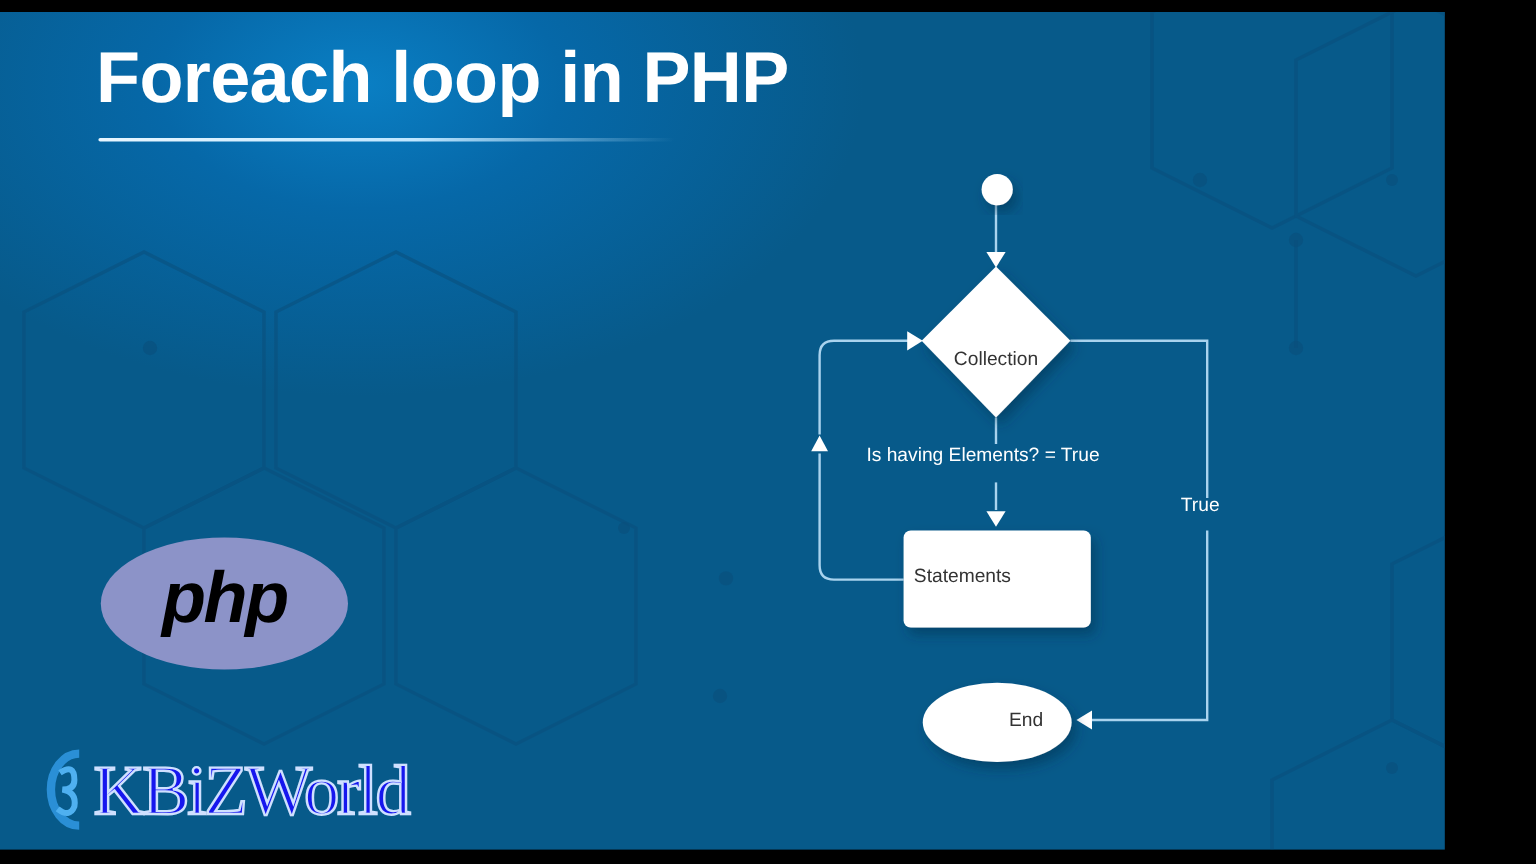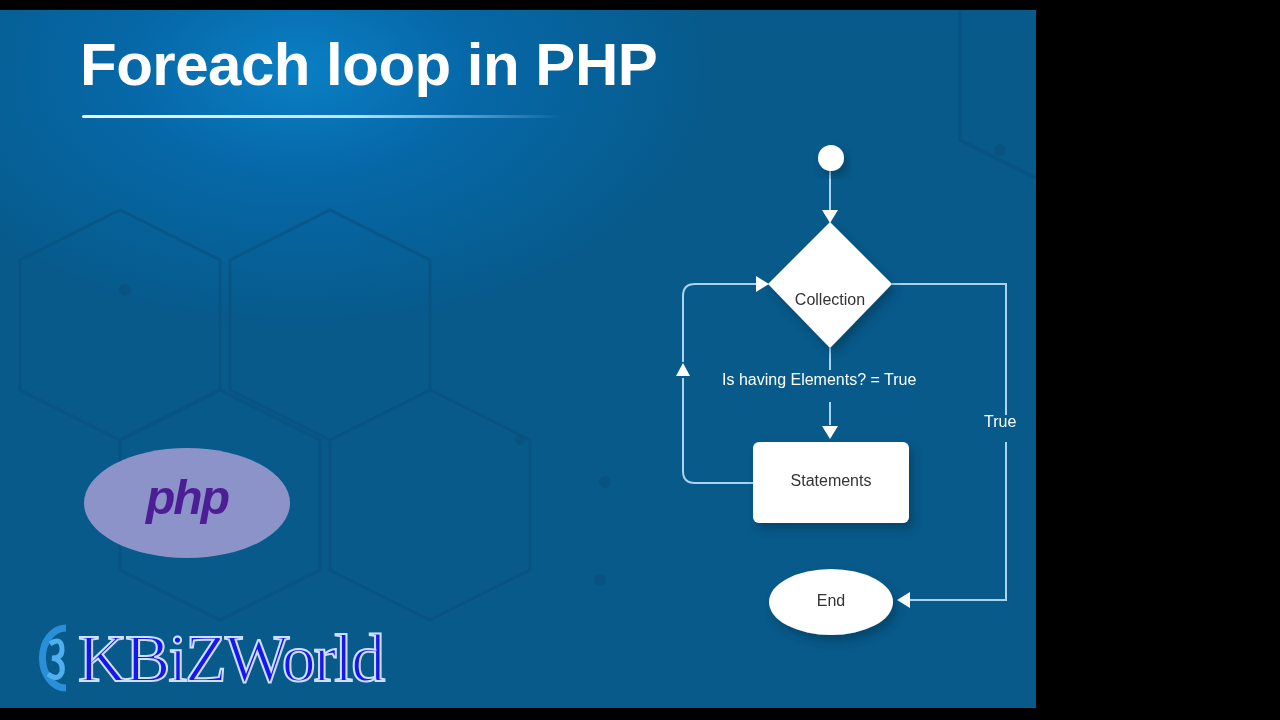--- a/index.html
+++ b/index.html
@@ -1,30 +1,30 @@
 <!DOCTYPE html>
 <html><head>
 <meta charset="utf-8">
 <style>
   html, body { margin:0; padding:0; }
   body { width:1280px; height:720px; background:#000; position:relative; overflow:hidden; font-family:"Liberation Sans", sans-serif; }
-  .canvas { position:absolute; left:0; top:10px; width:1036px; height:698px; overflow:hidden;
+  .canvas { position:absolute; left:0; top:10px; width:1204px; height:698px; overflow:hidden;
     background: radial-gradient(ellipse 420px 260px at 300px 60px, #0a7fc4 0%, #0668a8 40%, rgba(6,90,140,0) 100%), #075a8a; }
   .bg-svg { position:absolute; left:0; top:0; }
   .title { position:absolute; left:80px; top:20px; color:#fff; font-weight:bold; font-size:60px; letter-spacing:-0.5px; line-height:70px; }
   .title-underline { position:absolute; left:82px; top:105px; width:480px; height:3px; border-radius:2px;
     background: linear-gradient(90deg, #e8f6ff 0%, #bfe6ff 55%, rgba(120,200,255,0) 100%); }
   .flow { position:absolute; left:0; top:0; }
   .lbl { position:absolute; color:#fff; font-size:16px;text-align:center; }
   .node-text { position:absolute; color:#333; font-size:16px; text-align:center; }
   .php-logo { position:absolute; left:84px; top:438px; width:206px; height:110px; border-radius:50%; background:#8c93c8; }
   .php-text { position:absolute; left:0; top:0; width:206px; height:110px; text-align:center; line-height:100px;
-    font-size:48px; font-weight:bold; font-style:italic; color:#4c1d95; letter-spacing:-2px; }
+    font-size:60px; font-weight:bold; font-style:italic; color:#000000; letter-spacing:-2px; }
   .brand { position:absolute; left:36px; top:598px; height:100px; display:flex; align-items:center; }
-  .brand-text { font-family:"Liberation Serif", serif; font-size:68px; color:#1616ee; letter-spacing:-2px;
+  .brand-text { font-family:"Liberation Serif", serif; font-size:59px; color:#1616ee; letter-spacing:-2px;
     -webkit-text-stroke:2px #cfe0ff; line-height:100px; }
   .brand-icon { width:40px; height:80px; margin-right:2px; }
 </style>
 </head>
 <body>
 
 <div class="canvas">
 
   <svg class="bg-svg" width="1280" height="698">
     <g fill="none" stroke="#0a4f7c" stroke-width="3" opacity="0.55">
@@ -89,23 +89,23 @@
 
     <polygon points="830,212 892,274 830,338 768,274" fill="#ffffff" filter="url(#sh)"></polygon>
 
     <rect x="753" y="432" width="156" height="81" rx="6" fill="#ffffff" filter="url(#sh)"></rect>
 
     <ellipse cx="831" cy="592" rx="62" ry="33" fill="#ffffff" filter="url(#sh)"></ellipse>
   </svg>
 
   <div class="node-text" style="left:768px; top:263px; width:124px;margin-top:18px;">Collection</div>
   <div class="lbl" style="left:722px; top:361px;">Is having Elements? = True</div>
-  <div class="node-text" style="left:753px; top:462px; width:156px;">Statements</div>
+  <div class="node-text" style="left:724px; top:462px; width:156px;">Statements</div>
   <div class="lbl" style="left:984px; top:403px;">True</div>
-  <div class="node-text" style="left:769px; top:582px; width:124px;">End</div>
+  <div class="node-text" style="left:769px; top:582px; width:124px;padding-left:24px;">End</div>
 
   <div class="php-logo">
     <div class="php-text">php</div>
   </div>
 
   <div class="brand">
     <svg class="brand-icon" viewBox="0 0 40 80">
       <path d="M30,10 A22,28 0 1,0 30,70" fill="none" stroke="#2a8fd6" stroke-width="7"></path>
       <path d="M14,26 Q26,18 26,32 Q26,40 16,40 Q28,42 26,54 Q22,64 12,56" fill="none" stroke="#4fb0f0" stroke-width="5"></path>
     </svg>

